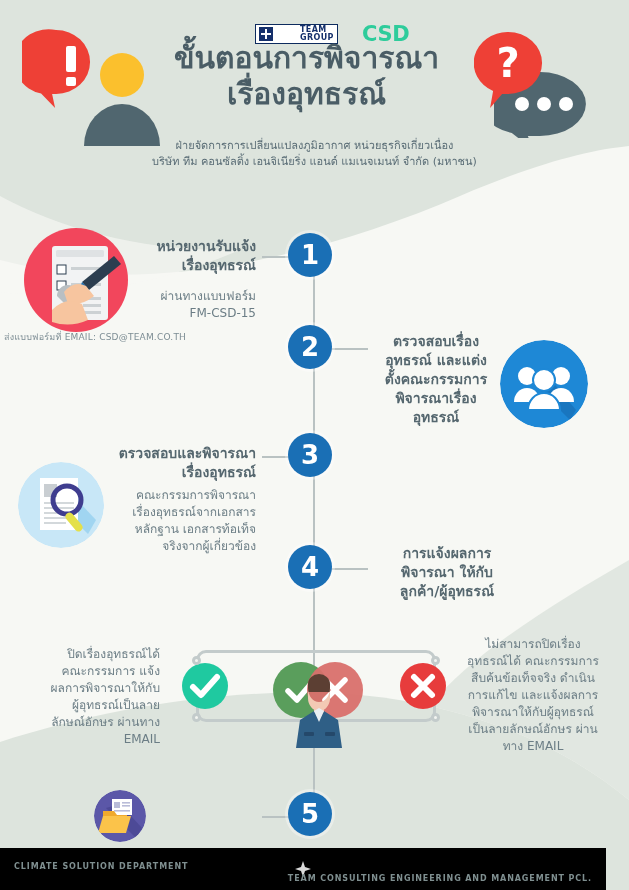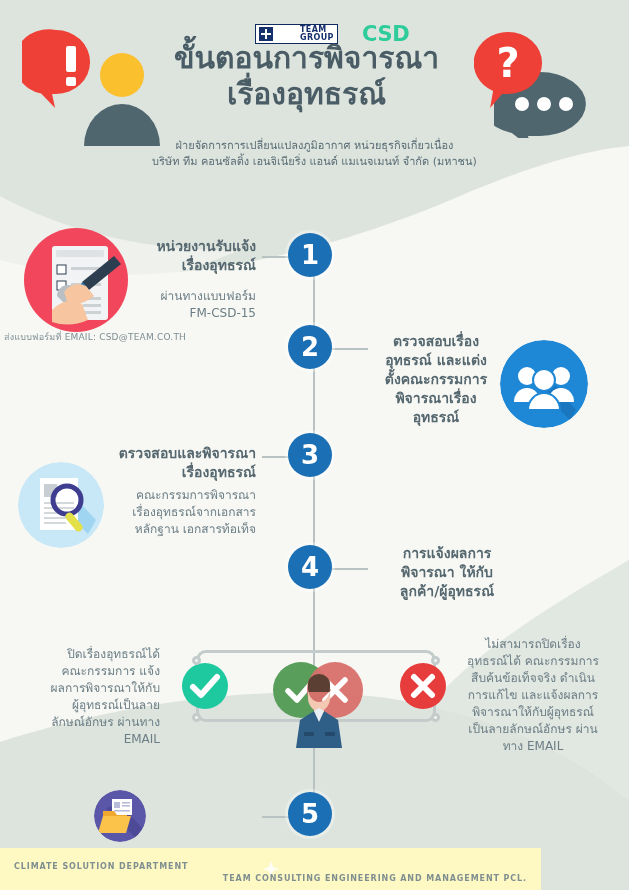--- a/index.html
+++ b/index.html
@@ -46,21 +46,21 @@
 
   
   .ic{position:absolute;border-radius:50%;overflow:hidden;}
 
   
   .bracket{position:absolute;left:196px;top:650px;width:240px;height:72px;
      border:3px solid #c3cbcb;border-radius:10px;box-sizing:border-box;}
   .pin{position:absolute;width:9px;height:9px;border-radius:50%;background:#f3f5f1;
      border:3px solid #c3cbcb;box-sizing:border-box;z-index:3;}
 
-  .footer{position:absolute;left:0;bottom:0;width:541px;height:42px;background:#fef9c3;}
+  .footer{position:absolute;left:0;bottom:0;width:606px;height:42px;background:#000000;}
   .f-left{position:absolute;left:14px;top:14px;font-size:8px;font-weight:bold;
      color:#7f8f90;letter-spacing:.9px;}
   .f-right{position:absolute;right:14px;top:26px;font-size:8px;font-weight:bold;
      color:#7f8f90;letter-spacing:.9px;}
   .f-star{position:absolute;left:50%;top:11px;transform:translateX(-50%);}
 </style>
 </head>
 <body>
 
 <div id="page">
@@ -197,20 +197,21 @@
     <circle cx="49" cy="38" r="14" fill="none" stroke="#3f3d8f" stroke-width="5"></circle>
     <rect x="52" y="49" width="8" height="22" rx="4" fill="#e4e04a" transform="rotate(-40 56 60)"></rect>
   </svg>
 
   <div class="tb r" style="left:92px;top:444px;width:164px;">
     <div class="big">ตรวจสอบและพิจารณา</div>
     <div class="big">เรื่องอุทธรณ์</div>
     <div class="sm" style="margin-top:5px;">คณะกรรมการพิจารณา</div>
     <div class="sm">เรื่องอุทธรณ์จากเอกสาร</div>
     <div class="sm">หลักฐาน เอกสารท้อเท็จ</div>
+    <div class="sm">จริงจากผู้เกี่ยวข้อง</div>
   </div>
 
   <div class="connector" style="left:322px;top:568px;width:46px;"></div>
   <div class="node" style="left:288px;top:545px;">4</div>
 
   <div class="tb l" style="left:372px;top:544px;width:150px;">
     <div class="big">การแจ้งผลการ</div>
     <div class="big">พิจารณา ให้กับ</div>
     <div class="big">ลูกค้า/ผู้อุทธรณ์</div>
   </div>

